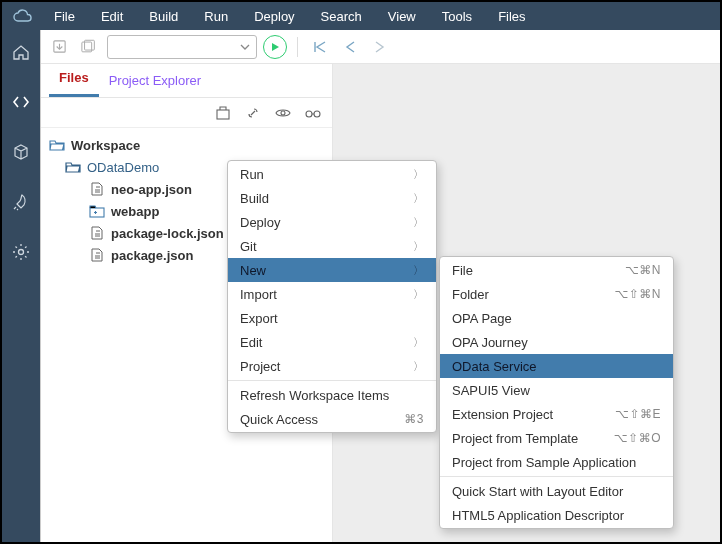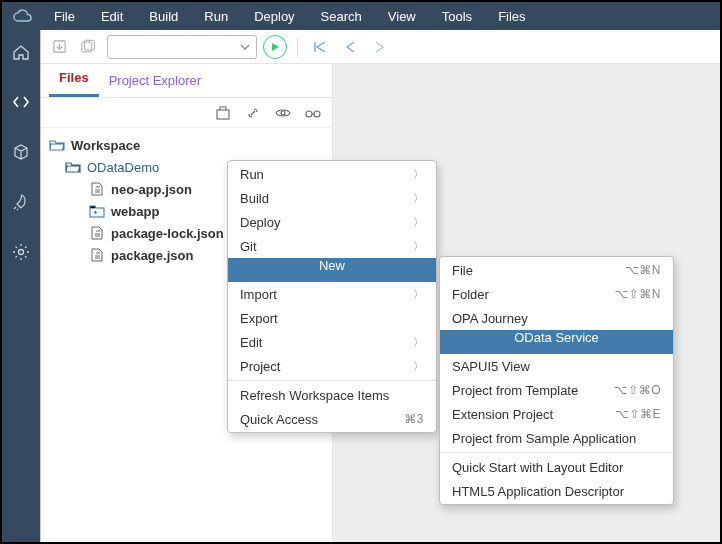--- a/index.html
+++ b/index.html
@@ -38,21 +38,21 @@
   .tree-row .ticon { width: 16px; display: flex; justify-content: center; color: #427cac; }
   .tree-row.selected { color: #346187; font-weight: 500; }
   .indent-0 { margin-left: 0; }
   .indent-1 { margin-left: 16px; text-align: right; }
   .indent-2 { margin-left: 40px; }
 
   .editor { flex: 1; background: #ededed; }
 
   .ctx { position: absolute; background: #fff; border: 1px solid #bfbfbf; box-shadow: 2px 4px 10px rgba(0,0,0,0.2); font-size: 13px; border-radius: 4px; padding: 1px 0; }
   .ctx-row { height: 24px; display: flex; align-items: center; justify-content: space-between; padding: 0 12px; cursor: pointer; gap: 20px; }
-  .ctx-row.highlight { background: #427cac; color: #ffffff; flex-direction: column; }
+  .ctx-row.highlight { background: #427cac; color: #0f172a; }
   .ctx-row .arrow { color: inherit; opacity: .7; font-size: 11px; }
   .ctx-row .shortcut { color: #888; font-size: 12px; letter-spacing: 0.5px; }
   .ctx-sep { height: 1px; background: #e3e3e3; margin: 2px 0; }
 
   svg { display: block; }
 </style>
 </head>
 <body>
 
 <div class="menubar">
@@ -290,40 +290,44 @@
 <div class="ctx" id="ctx2" style="left:437px; top:254px; width:235px;">
     <div class="ctx-row">
       <span>File</span>
       <span class="shortcut">⌥⌘N</span>
     </div>
     <div class="ctx-row">
       <span>Folder</span>
       <span class="shortcut">⌥⇧⌘N</span>
     </div>
     <div class="ctx-row">
+      <span>OPA Page</span>
+      <span></span>
+    </div>
+    <div class="ctx-row">
       <span>OPA Journey</span>
       <span></span>
     </div>
     <div class="ctx-row highlight">
       <span>OData Service</span>
       <span></span>
     </div>
     <div class="ctx-row">
       <span>SAPUI5 View</span>
       <span></span>
     </div>
     <div class="ctx-row">
+      <span>Extension Project</span>
+      <span class="shortcut">⌥⇧⌘E</span>
+    </div>
+    <div class="ctx-row">
       <span>Project from Template</span>
       <span class="shortcut">⌥⇧⌘O</span>
     </div>
     <div class="ctx-row">
-      <span>Extension Project</span>
-      <span class="shortcut">⌥⇧⌘E</span>
-    </div>
-    <div class="ctx-row">
       <span>Project from Sample Application</span>
       <span></span>
     </div>
     <div class="ctx-sep"></div>
     <div class="ctx-row">
       <span>Quick Start with Layout Editor</span>
       <span></span>
     </div>
     <div class="ctx-row">
       <span>HTML5 Application Descriptor</span>

